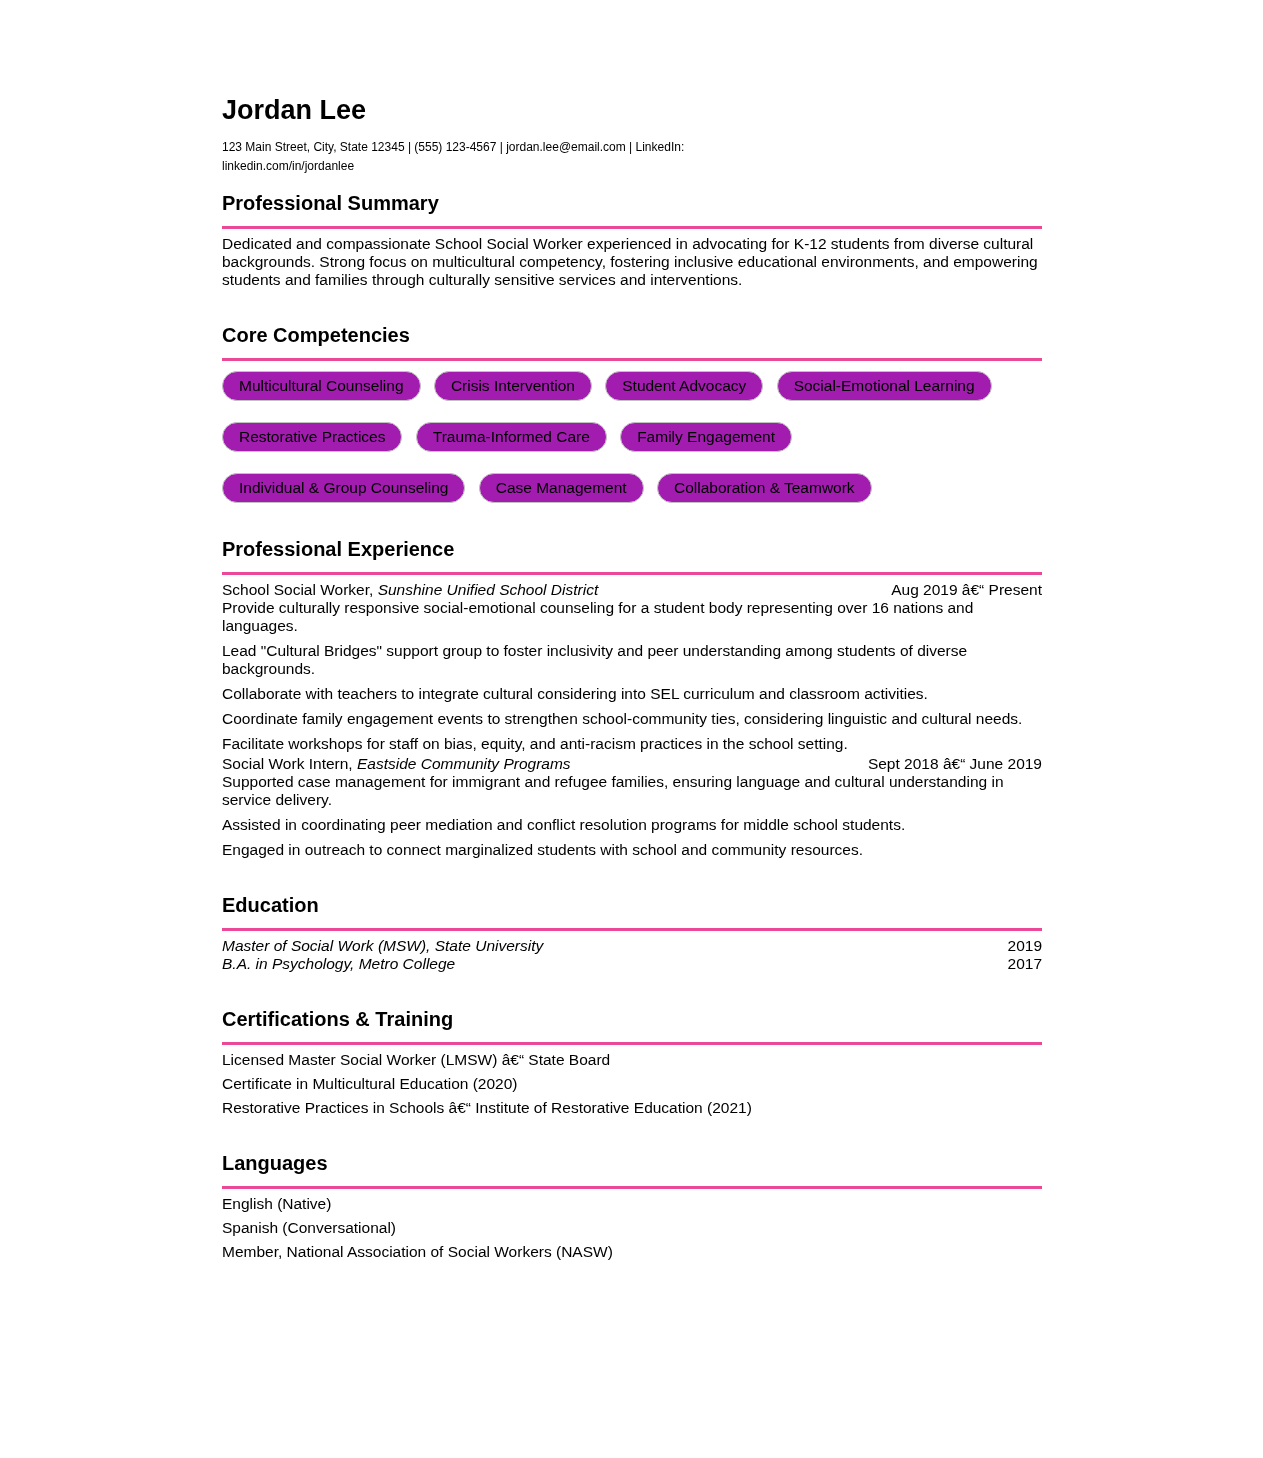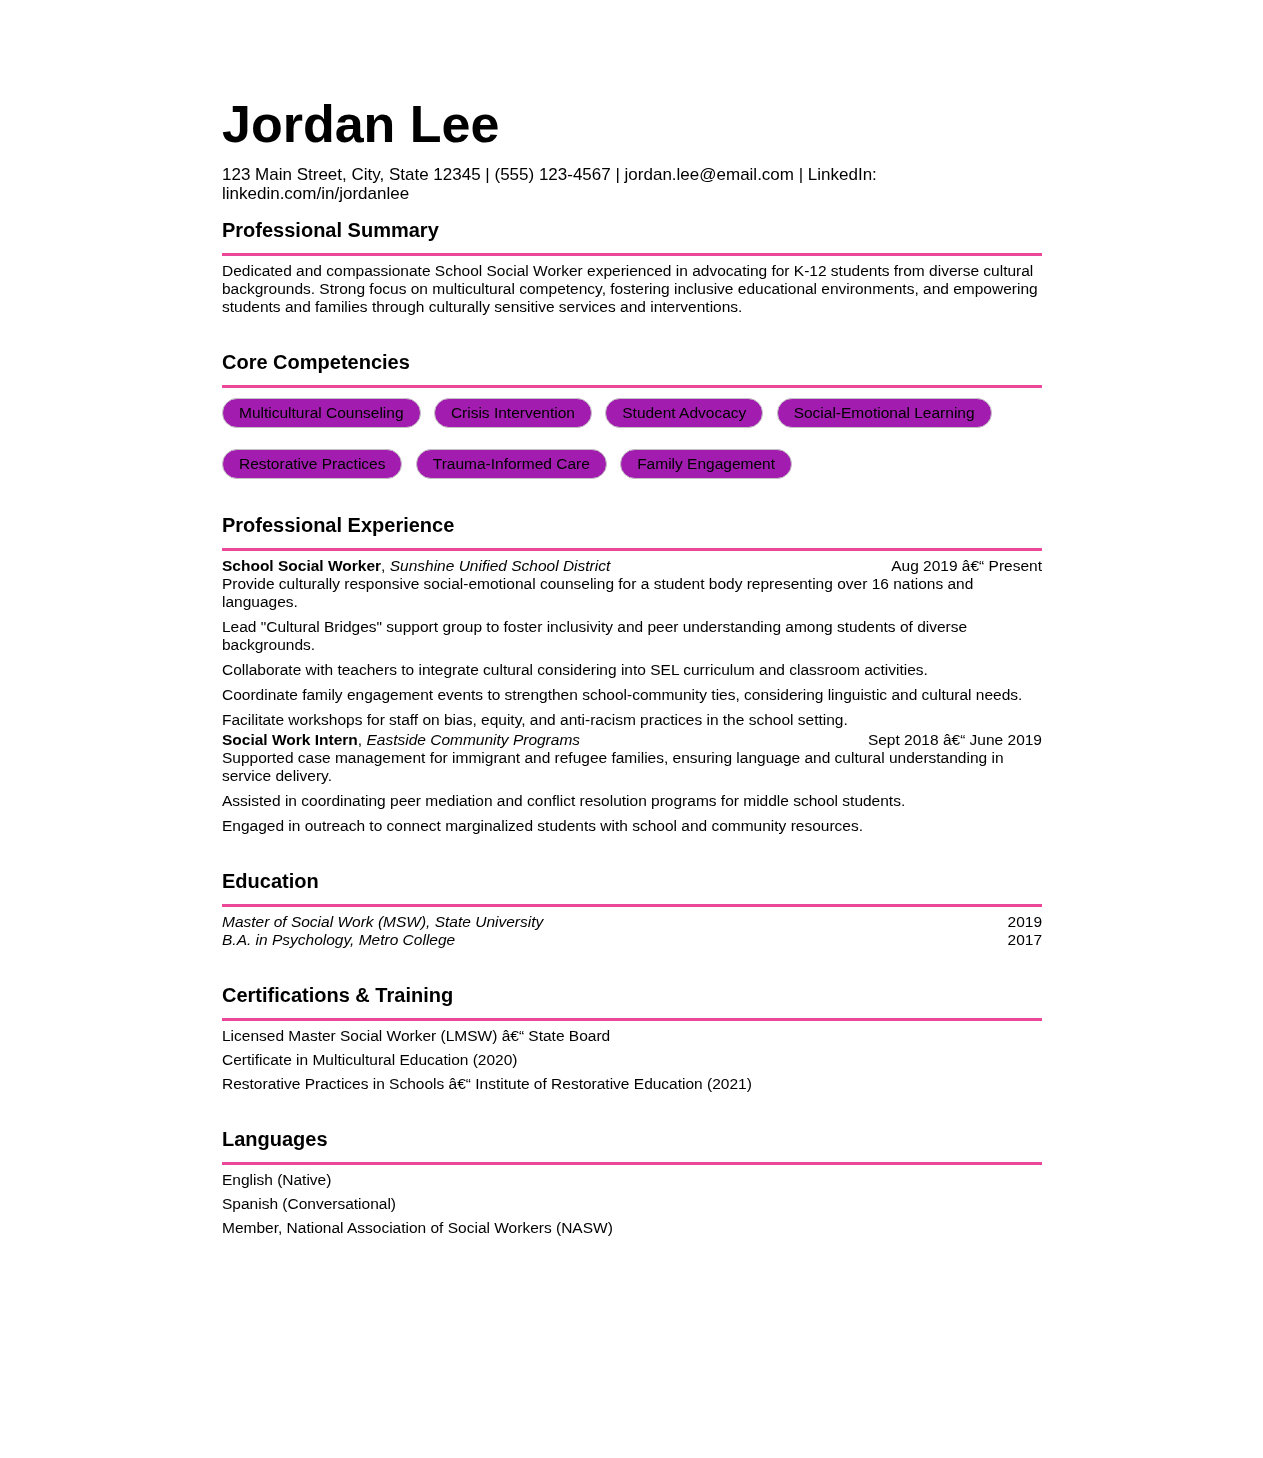--- a/index.html
+++ b/index.html
@@ -14,28 +14,28 @@
     height: 1458px;
     overflow: hidden;
   }
   .page {
     width: 820px;
     margin-left: 222px;
     padding-top: 96px;
     box-sizing: border-box;
   }
   .resume-name {
-    font-size: 52px;
+    font-size: 27px;
     font-weight: 700;
     line-height: 1.1;
     margin: 0 0 12px 0;
     letter-spacing: 0;
   }
   .contact-line {
-    font-size: 17px;
+    font-size: 12px;
     line-height: 19px;
   }
   .section h2 {
     font-size: 20px;
     font-weight: 700;
     line-height: 23px;
     margin: 35px 0 0 0;
     padding-bottom: 11px;
     border-bottom: 3px solid #ec4899;
   }
@@ -70,21 +70,21 @@
   }
   .job {
     margin-top: 2px;
   }
   .job-header {
     display: flex;
     justify-content: space-between;
     align-items: baseline;
   }
   .job-role {
-    font-weight: 700;
+    font-weight: 400;
   }
   .job-company {
     font-style: italic;
   }
   .job-dates {
     white-space: nowrap;
     text-align: center;
   }
   .job-bullet {
     margin: 0 0 7px 0;
@@ -137,20 +137,25 @@
       <div class="pill-row">
         <span class="pill">Multicultural Counseling</span>
         <span class="pill">Crisis Intervention</span>
         <span class="pill">Student Advocacy</span>
         <span class="pill">Social-Emotional Learning</span>
       </div>
       <div class="pill-row">
         <span class="pill">Restorative Practices</span>
         <span class="pill">Trauma-Informed Care</span>
         <span class="pill">Family Engagement</span>
+      </div>
+      <div class="pill-row">
+        <span class="pill">Individual &amp; Group Counseling</span>
+        <span class="pill">Case Management</span>
+        <span class="pill">Collaboration &amp; Teamwork</span>
       </div>
     </div>
   </div>
 
   <div class="section">
     <h2>Professional Experience</h2>
     <div class="section-body">
 
       <div class="job">
         <div class="job-header">

